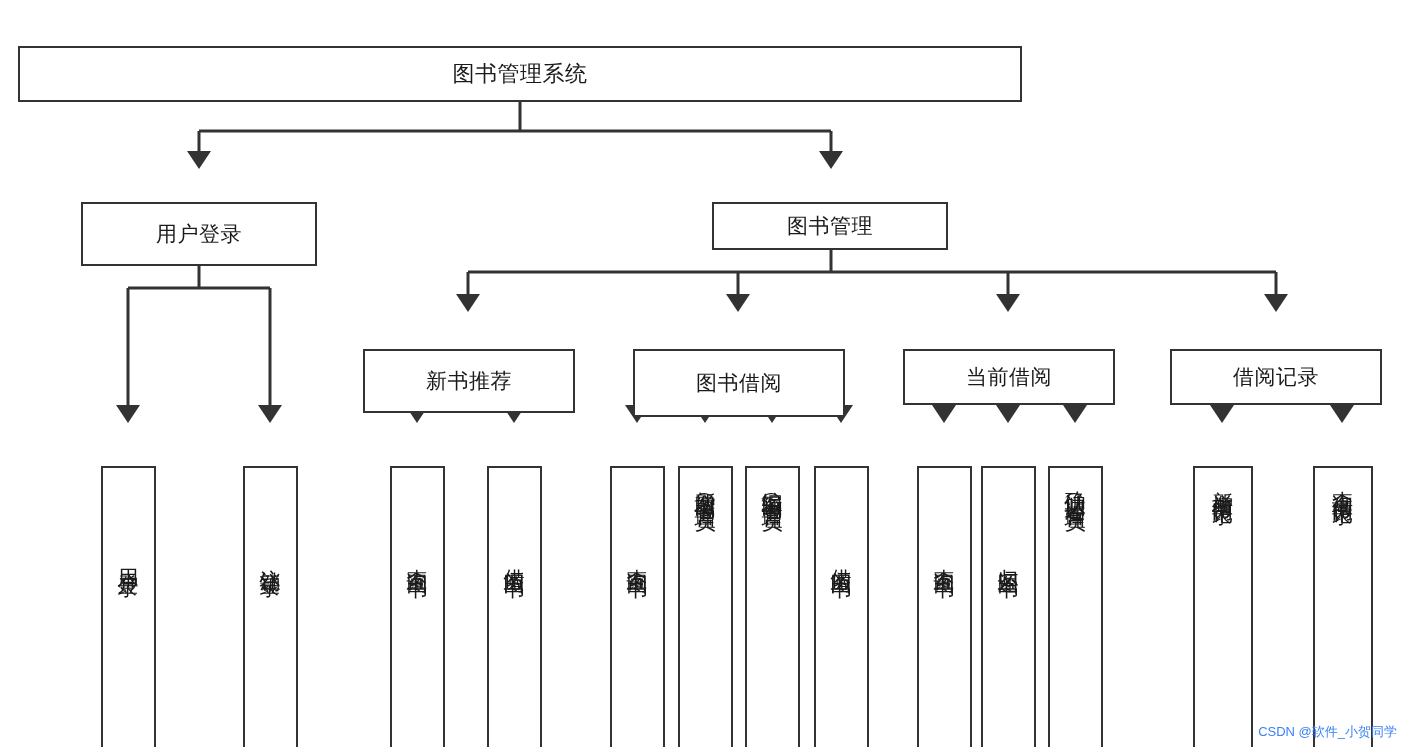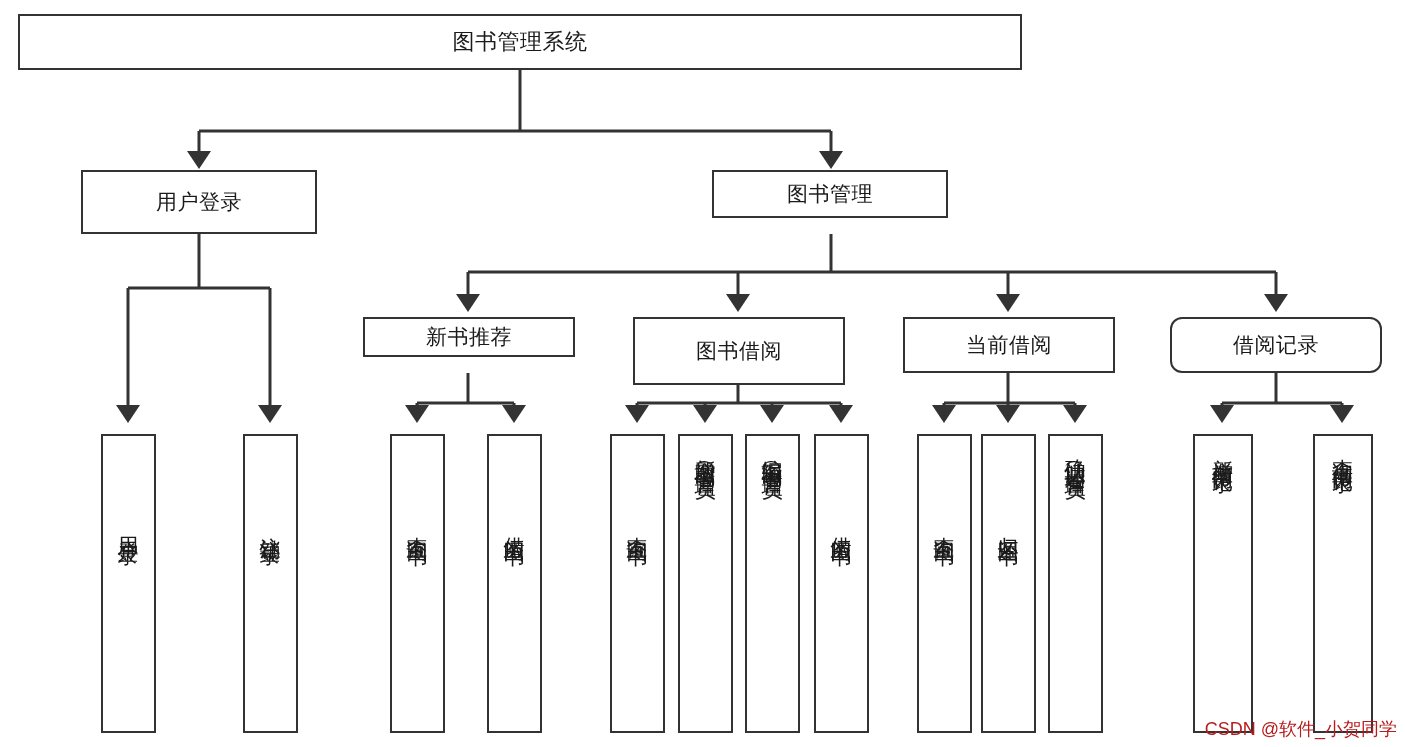--- a/index.html
+++ b/index.html
@@ -25,20 +25,21 @@
   }
   .node {
     position: absolute;
     box-sizing: border-box;
     background: #ffffff;
     border: 2px solid #333333;
     display: flex;
     align-items: center;
     justify-content: center;
     z-index: 2;
+    margin-top: 32px;
   }
   .node-label {
     color: #1a1a1a;
     line-height: 1.25;
     white-space: nowrap;
     letter-spacing: 0.5px;
   }
   
   .level-0 .node-label { font-size: 22px; }
   .level-1 .node-label { font-size: 21px; }
@@ -56,22 +57,22 @@
     letter-spacing: 3px;
     line-height: 1;
   }
   .leaf.mid .node-label {
     margin-top: 78px;
   }
   .watermark {
     position: absolute;
     right: 8px;
     bottom: 6px;
-    font-size: 18px;
-    color: #b91c1c;
+    font-size: 13px;
+    color: #3b82f6;
     white-space: nowrap;
     z-index: 3;
     font-family: "Liberation Sans", "DejaVu Sans", sans-serif;
   }
 </style>
 </head>
 <body>
 
 <div id="canvas">
 
@@ -129,30 +130,30 @@
     <span class="node-label">图书管理系统</span>
   </div>
 
   <div class="node level-1" style="left:81px; top:170px; width:236px; height:64px;">
     <span class="node-label">用户登录</span>
   </div>
   <div class="node level-1" style="left:712px; top:170px; width:236px; height:48px;">
     <span class="node-label">图书管理</span>
   </div>
 
-  <div class="node level-2" style="left:363px; top:317px; width:212px; height:40px;">
+  <div class="node level-2" style="left:363px; top:317px; width:212px; height:64px;">
     <span class="node-label">新书推荐</span>
   </div>
   <div class="node level-2" style="left:633px; top:317px; width:212px; height:68px;">
     <span class="node-label">图书借阅</span>
   </div>
   <div class="node level-2" style="left:903px; top:317px; width:212px; height:56px;justify-content:center;">
     <span class="node-label">当前借阅</span>
   </div>
-  <div class="node level-2" style="left:1170px; top:317px; width:212px; height:56px;border-radius:12px;">
+  <div class="node level-2" style="left:1170px; top:317px; width:212px; height:56px;">
     <span class="node-label">借阅记录</span>
   </div>
 
   <div class="node leaf mid" style="left:101px; top:434px; width:55px; height:299px;">
     <span class="node-label">用户登录</span>
   </div>
   <div class="node leaf mid" style="left:243px; top:434px; width:55px; height:299px;">
     <span class="node-label">注销登录</span>
   </div>
 

